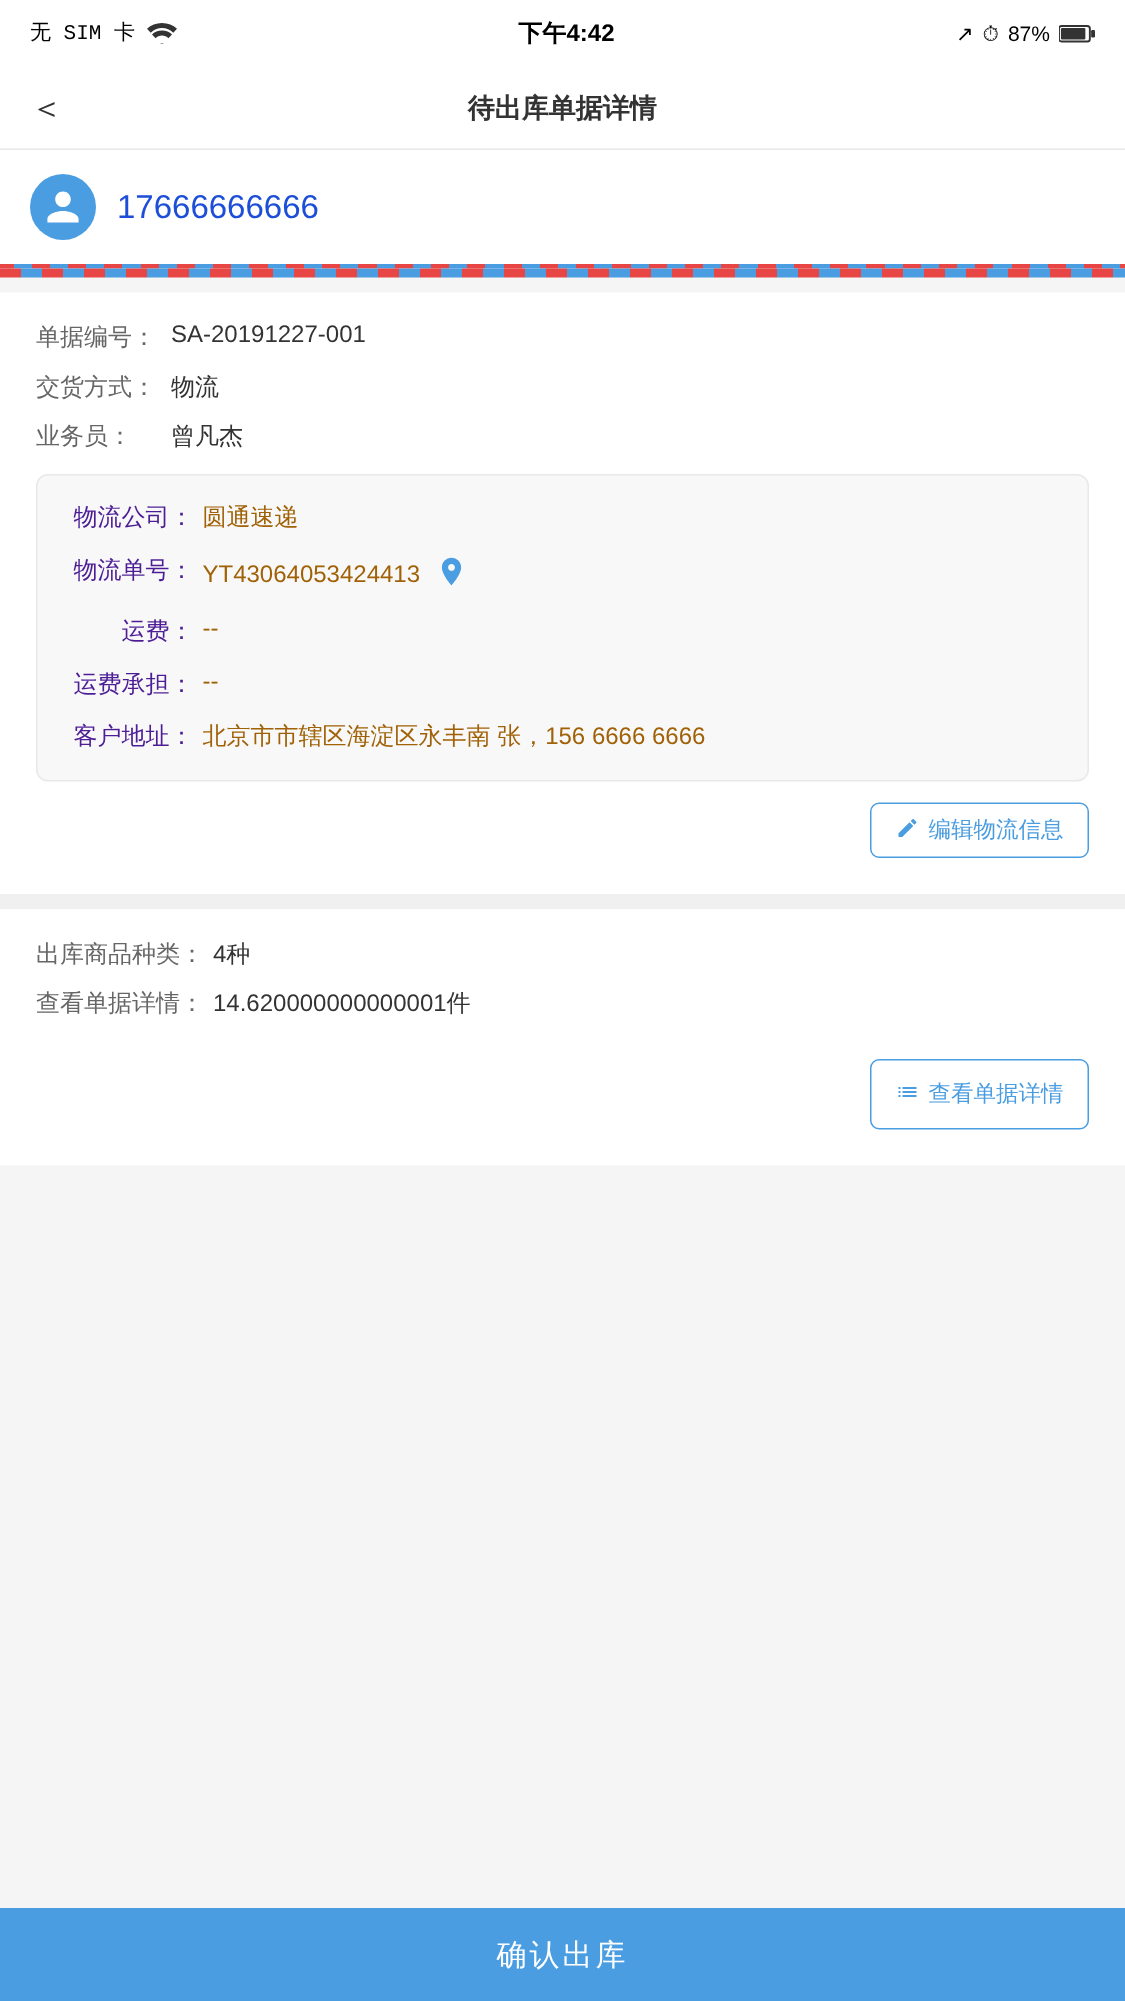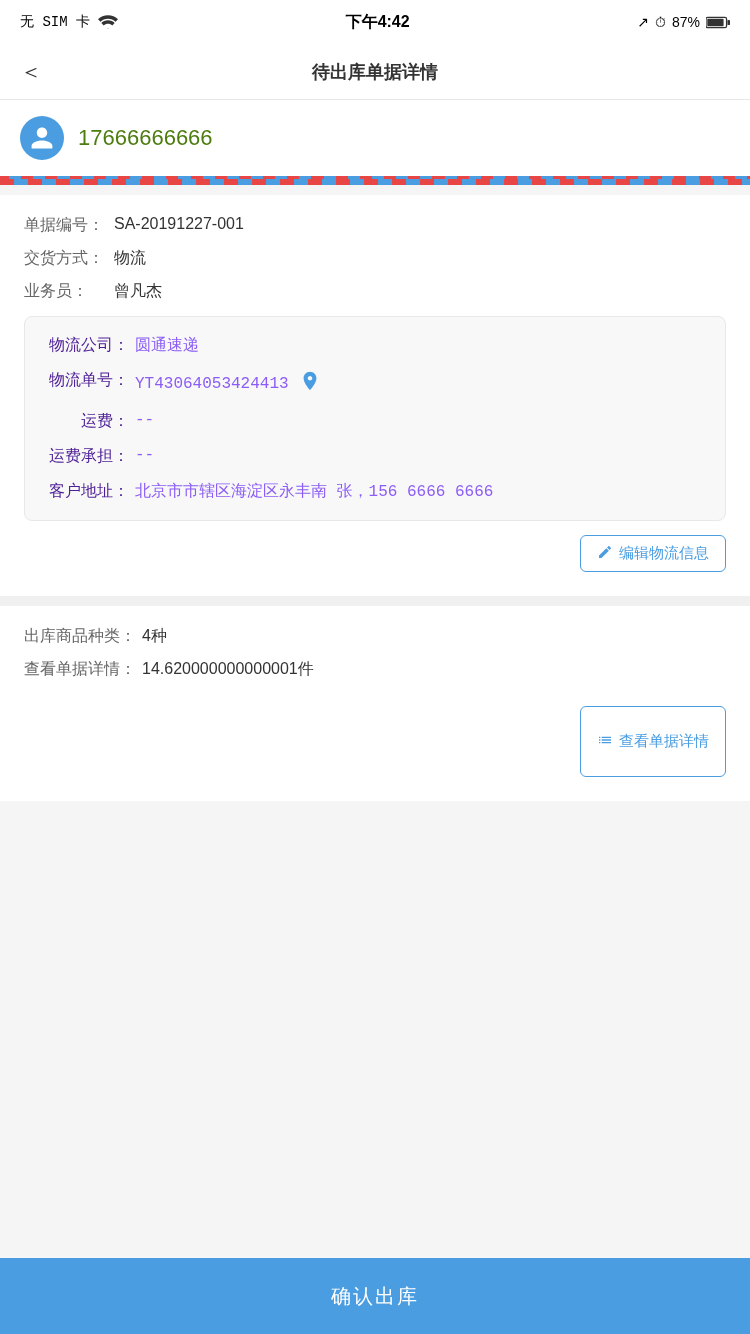--- a/index.html
+++ b/index.html
@@ -70,21 +70,21 @@
       border-radius: 50%;
       background: #4a9de0;
       display: flex;
       align-items: center;
       justify-content: center;
     }
     .avatar svg { width: 26px; height: 26px; fill: #fff; }
     .customer-phone {
       font-size: 22px;
       font-weight: 500;
-      color: #4d7c0f;
+      color: #1d4ed8;
     }
 
     
     .stripe-divider {
       height: 6px;
       background: repeating-linear-gradient(90deg, #e84545 0px, #e84545 14px, #4a9de0 14px, #4a9de0 28px);
       margin: 0;
     }
 
     
@@ -127,27 +127,26 @@
     }
     .logistics-row:last-child { margin-bottom: 0; }
     .logistics-label {
       color: #4c1d95;
       min-width: 90px;
       text-align: right;
       flex-shrink: 0;
       padding-right: 6px;
     }
     .logistics-value {
-      color: #8b5cf6;
+      color: #a16207;
       flex: 1;
       display: flex;
       align-items: center;
       gap: 10px;
       flex-wrap: wrap;
-      font-family: Liberation Mono, monospace;
     }
     .location-btn {
       color: #4a9de0;
       font-size: 18px;
       cursor: pointer;
     }
 
     .edit-logistics-btn {
       display: flex;
       align-items: center;
@@ -184,21 +183,21 @@
     }
     .view-detail-btn {
       display: flex;
       align-items: center;
       justify-content: flex-end;
       padding: 14px 0 4px 0;
     }
     .detail-btn {
       border: 1px solid #4a9de0;
       border-radius: 6px;
-      padding: 25px 16px;
+      padding: 13px 16px;
       font-size: 15px;
       color: #4a9de0;
       background: #fff;
       cursor: pointer;
       display: flex;
       align-items: center;
       gap: 6px;
     }
     .detail-icon { font-size: 14px; }
 
@@ -208,21 +207,21 @@
       background: #f5f5f5;
     }
 
     
     .confirm-bar {
       position: fixed;
       bottom: 0;
       left: 0;
       width: 750px;
       background: #4a9de0;
-      height: 76px;
+      height: 62px;
       display: flex;
       align-items: center;
       justify-content: center;
       cursor: pointer;
       font-family: Liberation Serif, serif;
     }
     .confirm-btn-text {
       font-size: 20px;
       font-weight: 500;
       color: #fff;

